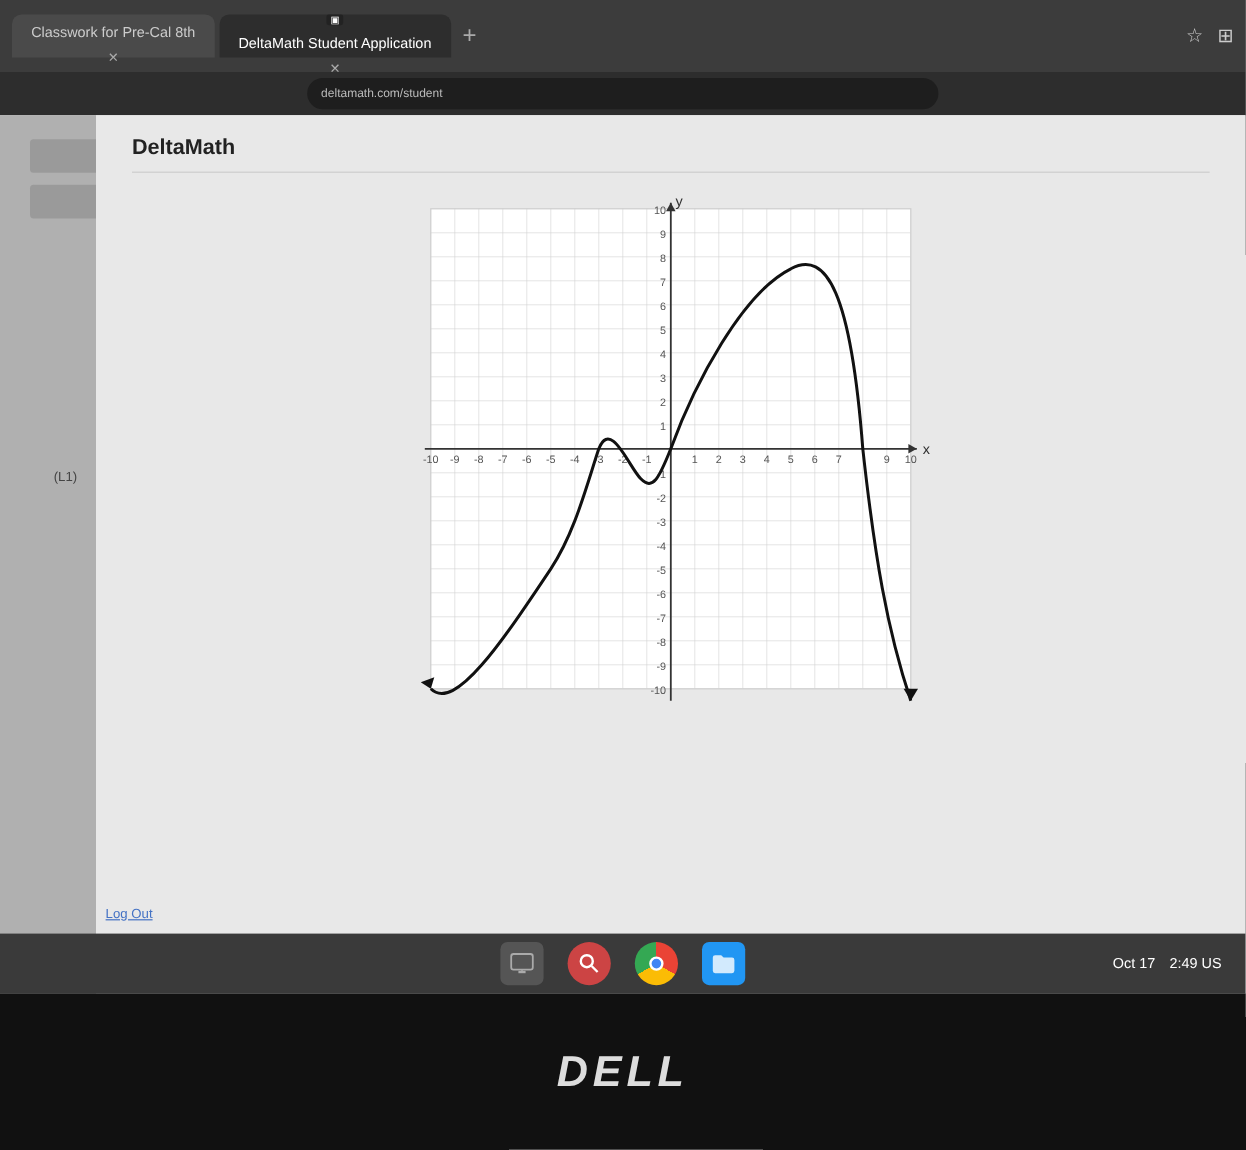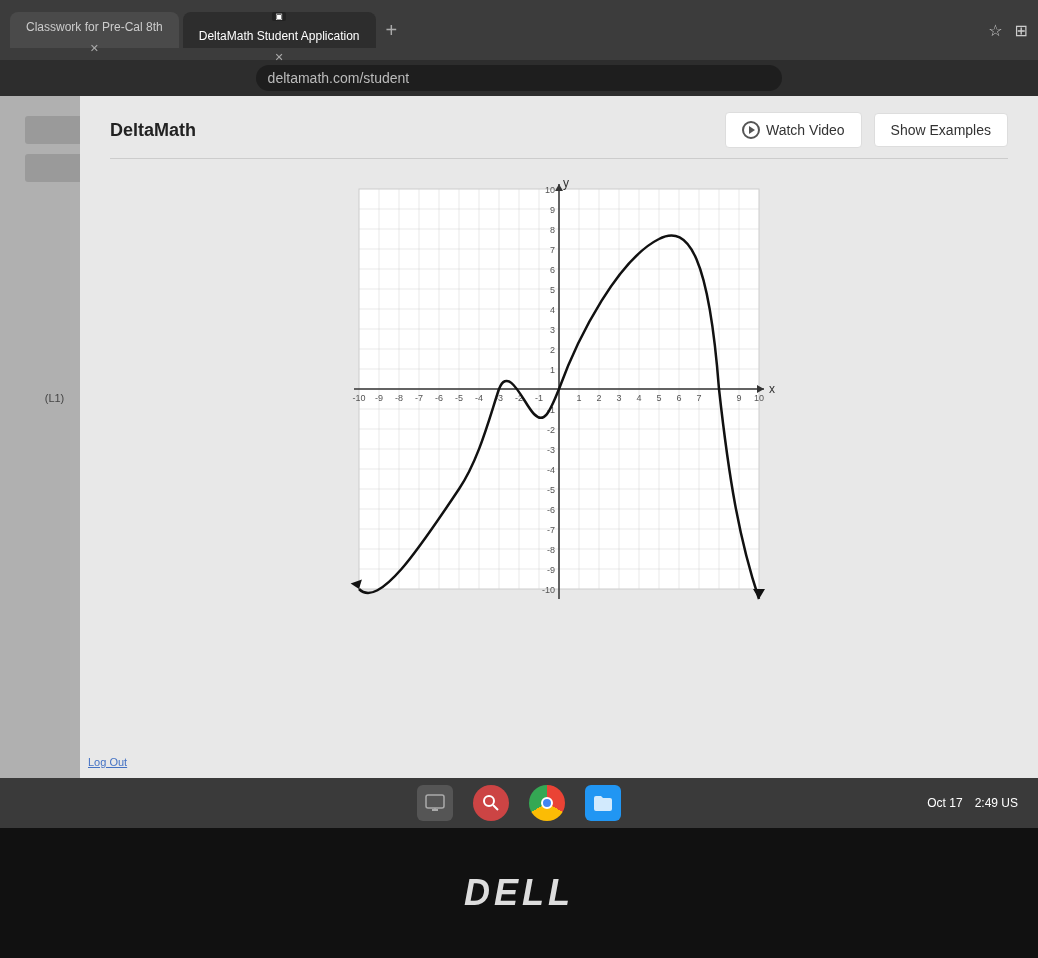--- a/index.html
+++ b/index.html
@@ -96,21 +96,21 @@
 
     .address-bar {
       width: 60%;
       margin: 0 auto;
       height: 26px;
       background: #1e1e1e;
       border-radius: 13px;
       display: flex;
       align-items: center;
       padding: 0 12px;
-      font-size: 14px;
+      font-size: 10px;
       color: #bbb;
     }
 
     
     .browser-content {
       width: 100%;
       height: calc(100% - 96px - 130px);
       background: #e8e8e8;
       display: flex;
       position: relative;
@@ -340,29 +340,20 @@
   <div class="sidebar">
     <div class="sidebar-item"></div>
     <div class="sidebar-item"></div>
     <span class="sidebar-label">(L1)</span>
   </div>
 
   <div class="main-content">
 
     <div class="header-row">
       <span class="question-label">DeltaMath</span>
-      <div class="header-buttons">
-        <button class="watch-video-btn">
-          <div class="watch-video-icon"></div>
-          <span>Watch Video</span>
-        </button>
-        <button class="show-examples-btn">
-          <span>Show Examples</span>
-        </button>
-      </div>
     </div>
 
 
     <div class="graph-container">
       <div class="graph-area">
         <svg viewBox="0 0 440 440" xmlns="http://www.w3.org/2000/svg">
 
           <rect x="20" y="10" width="400" height="400" fill="white" stroke="#ccc" stroke-width="1"></rect>
 
           <g stroke="#d0d0d0" stroke-width="0.5">

